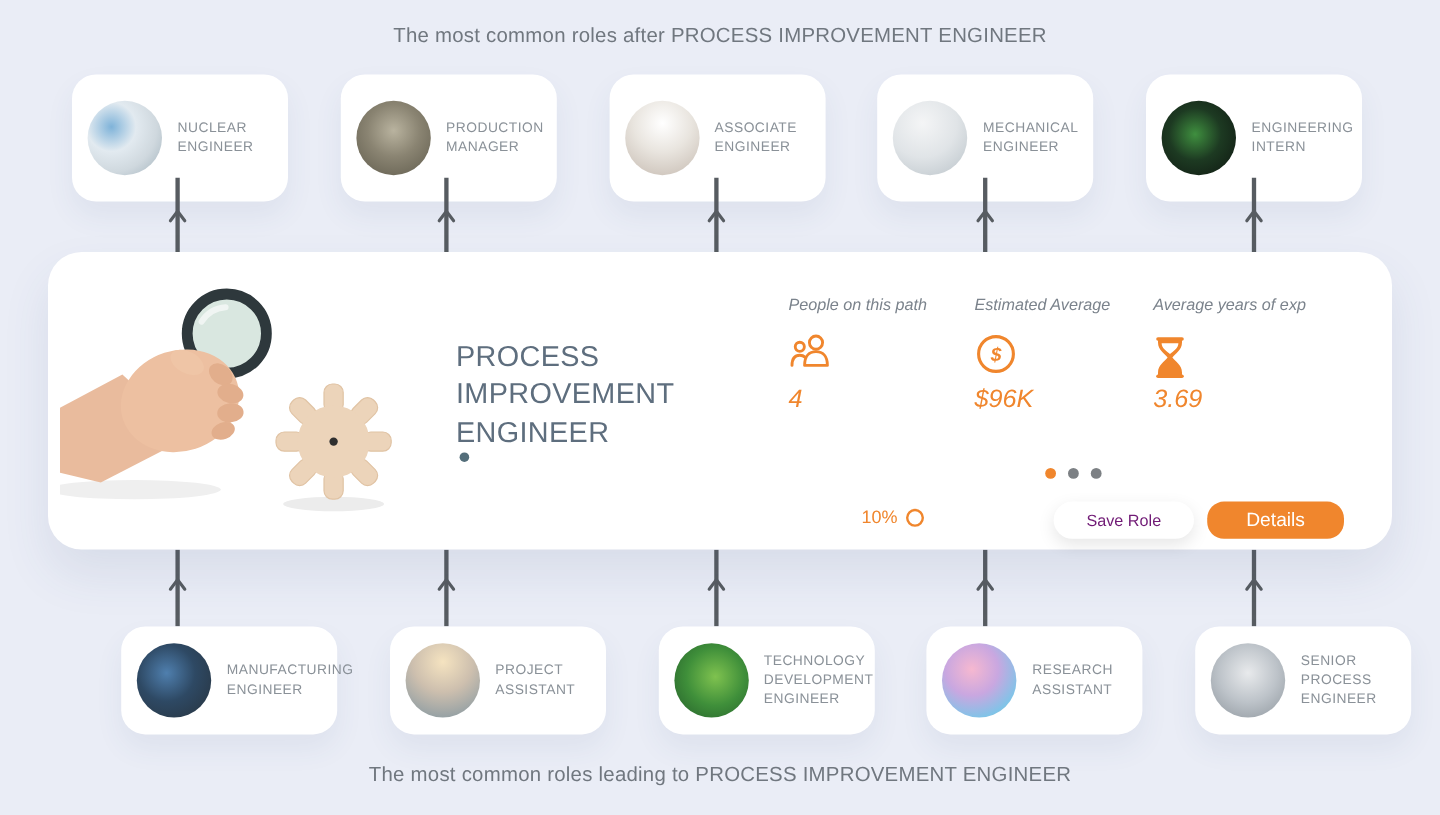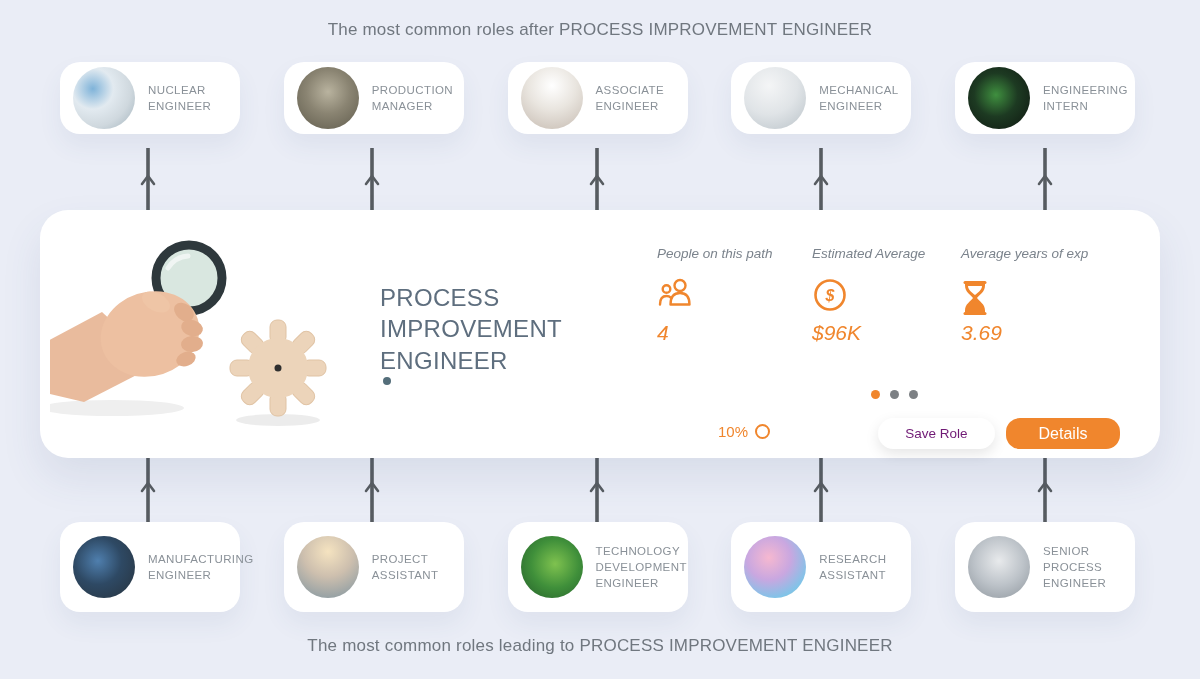--- a/index.html
+++ b/index.html
@@ -15,23 +15,23 @@
     text-align:center; font-size:17px; color:#70777F; letter-spacing:.2px;
   }
   .title-top { top:20px; }
   .title-bottom { top:636px; }
 
   .cards-row {
     position:absolute; left:60px; width:1075px;
     display:flex; justify-content:space-between;
   }
   .row-after  { top:62px; }
-  .row-before { top:522px; }
+  .row-before { top:522px;margin-left:41px; }
   .role-card {
-    width:180px; height:72px; background:#ffffff; border-radius:20px;
+    width:180px; height:106px; background:#ffffff; border-radius:20px;
     display:flex; align-items:center; padding:0 8px 0 13px;
     box-shadow:0 12px 24px rgba(60,80,130,.07);
     cursor:pointer;
   }
   .row-before .role-card { height:90px; }
   .role-photo {
     width:62px; height:62px; border-radius:50%; flex:0 0 62px;
   }
   .role-label {
     margin-left:13px; font-size:11.5px; font-weight:500;

